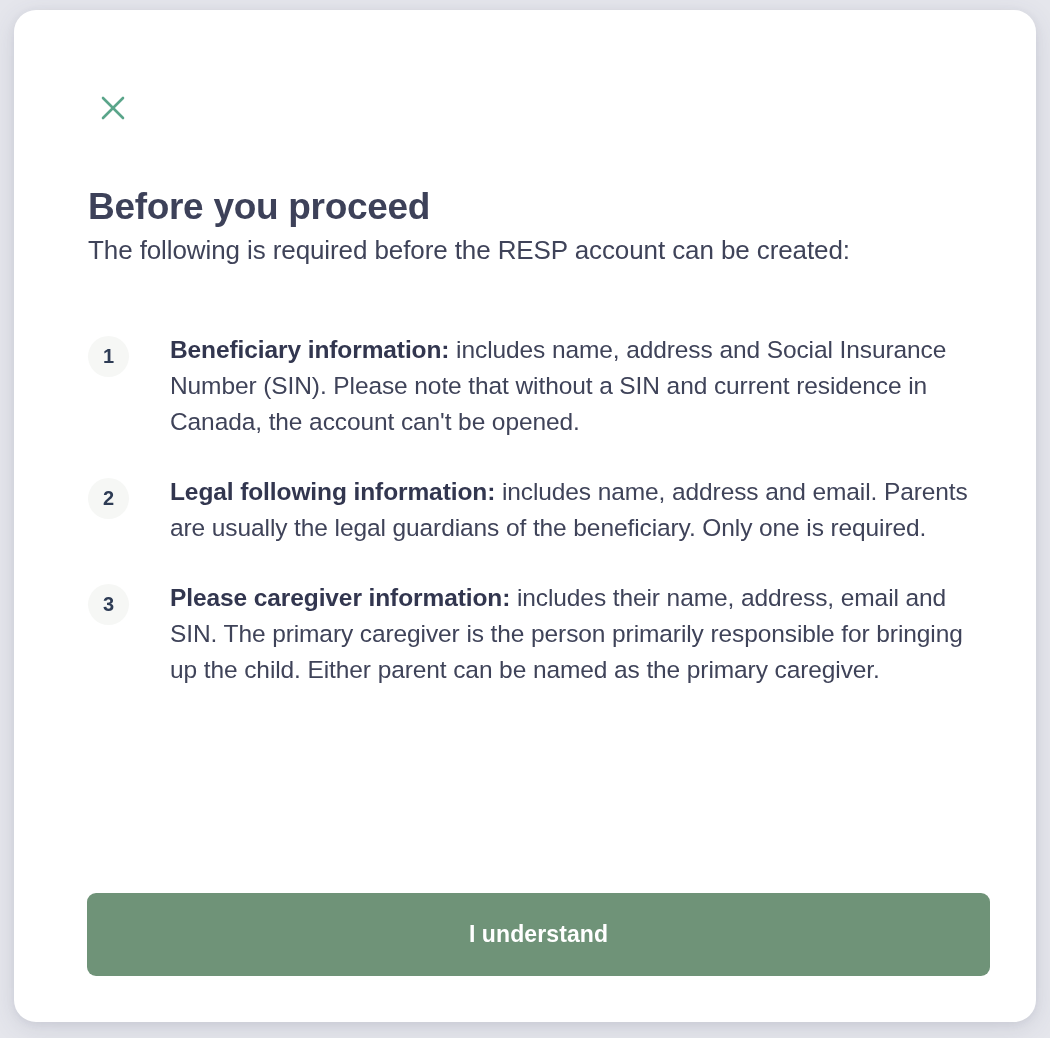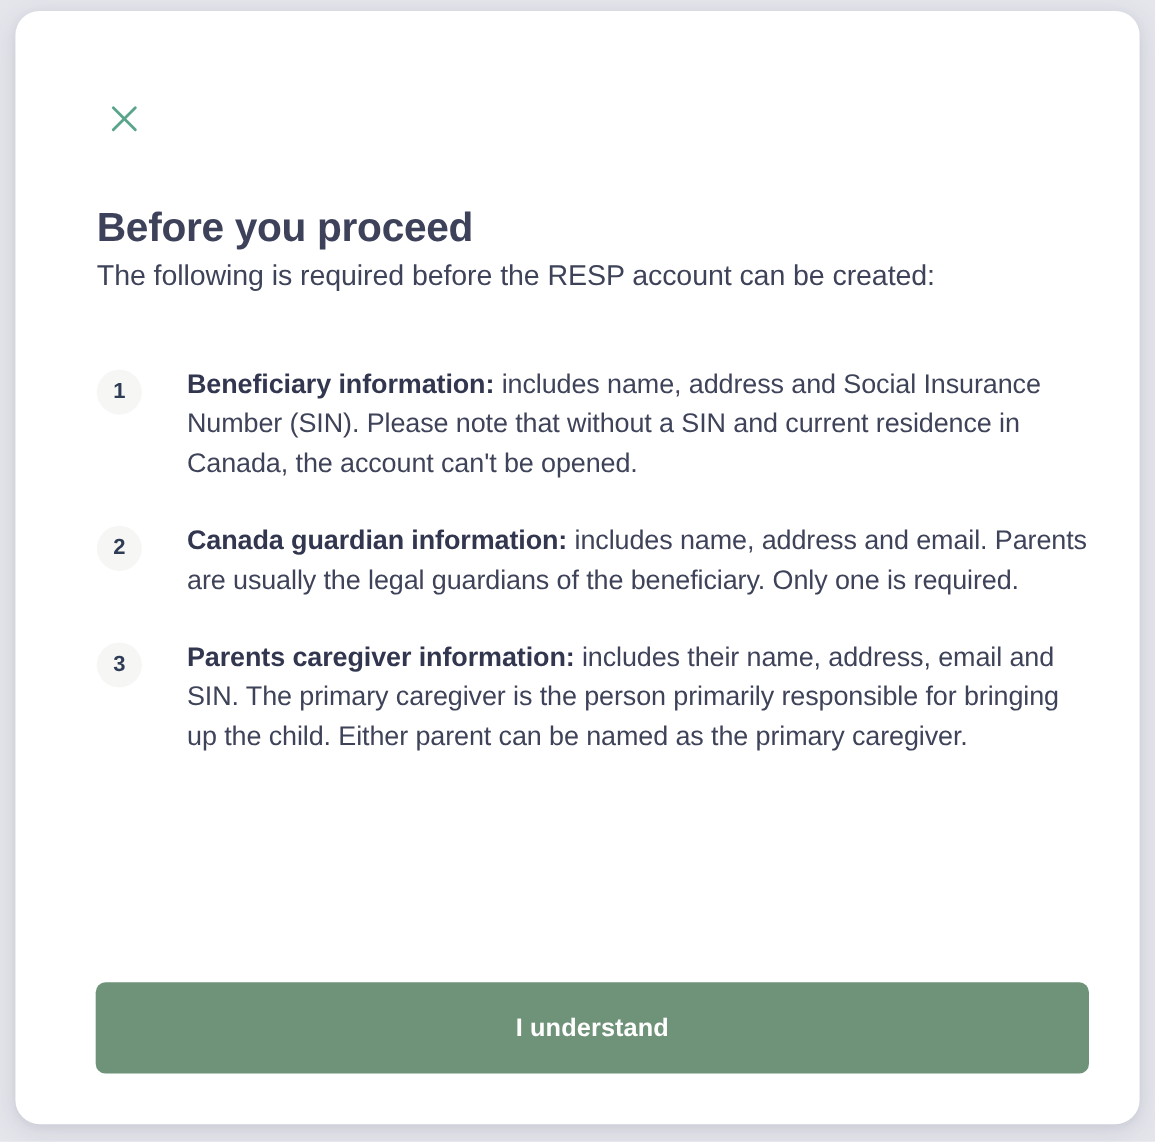--- a/index.html
+++ b/index.html
@@ -177,26 +177,26 @@
 
     <ol class="requirements-list">
 
       <li class="requirement-item">
         <span class="requirement-badge">1</span>
         <p class="requirement-text"><span class="requirement-term">Beneficiary information:</span><span> includes name, address and Social Insurance Number (SIN). Please note that without a SIN and current residence in Canada, the account can't be opened.</span></p>
       </li>
 
       <li class="requirement-item">
         <span class="requirement-badge">2</span>
-        <p class="requirement-text"><span class="requirement-term">Canada guardian information:</span><span> includes name, address and email. Parents are usually the legal guardians of the beneficiary. Only one is required.</span></p>
+        <p class="requirement-text"><span class="requirement-term">Legal following information:</span><span> includes name, address and email. Parents are usually the legal guardians of the beneficiary. Only one is required.</span></p>
       </li>
 
       <li class="requirement-item">
         <span class="requirement-badge">3</span>
-        <p class="requirement-text"><span class="requirement-term">Parents caregiver information:</span><span> includes their name, address, email and SIN. The primary caregiver is the person primarily responsible for bringing up the child. Either parent can be named as the primary caregiver.</span></p>
+        <p class="requirement-text"><span class="requirement-term">Please caregiver information:</span><span> includes their name, address, email and SIN. The primary caregiver is the person primarily responsible for bringing up the child. Either parent can be named as the primary caregiver.</span></p>
       </li>
 
     </ol>
 
     <button class="understand-button">I understand</button>
 
   </div>
 </div>
 
 </body></html>

